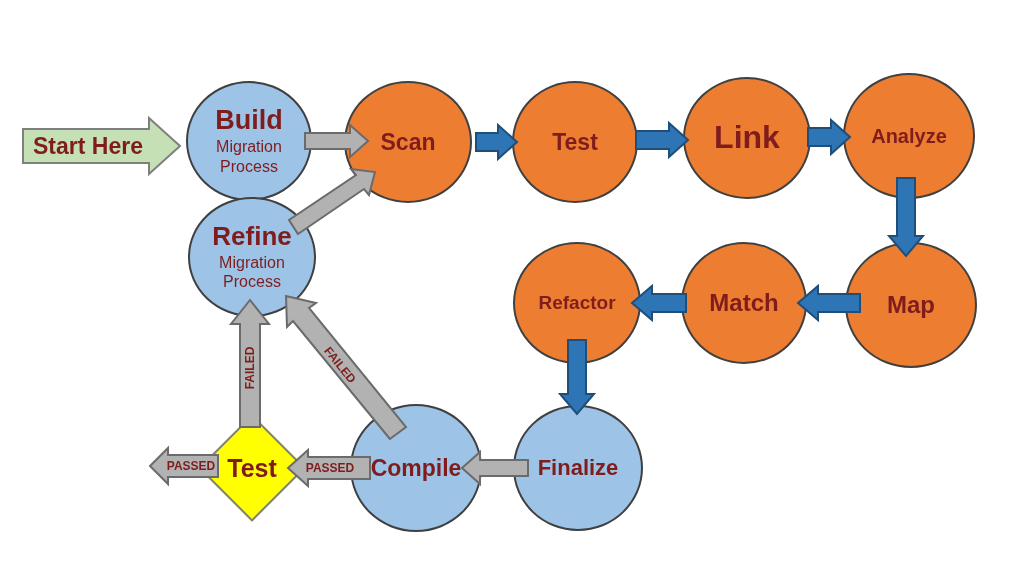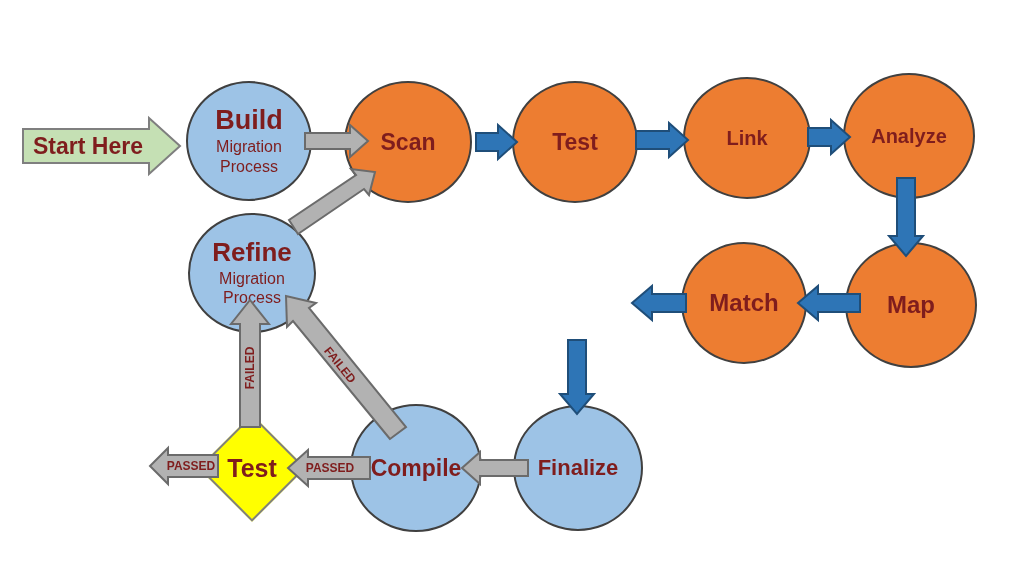--- a/index.html
+++ b/index.html
@@ -40,49 +40,52 @@
 </head>
 <body>
 
 <div id="canvas">
 
   <div class="node" style="left: 186px; top: 81px; width: 126px; height: 120px; background: rgb(157, 195, 230);">
     <div class="nl" style="font-size:27px;">Build</div>
     <div class="ns">Migration Process</div>
   </div>
 
-  <div class="node" style="left: 188px; top: 213px; width: 128px; height: 120px; z-index: 3; background: rgb(157, 195, 230); align-items: center;">
+  <div class="node" style="left: 188px; top: 197px; width: 128px; height: 120px; z-index: 3; background: rgb(157, 195, 230); align-items: center;">
     <div class="nl" style="font-size:26px;">Refine</div>
     <div class="ns">Migration Process</div>
   </div>
 
   <div class="node" style="left: 344px; top: 81px; width: 128px; height: 122px; background: rgb(237, 125, 49);">
     <div class="nl" style="font-size:23px;">Scan</div>
   </div>
 
   <div class="node" style="left: 512px; top: 81px; width: 126px; height: 122px; background: rgb(237, 125, 49);">
     <div class="nl" style="font-size:23px;">Test</div>
   </div>
 
   <div class="node" style="left: 683px; top: 77px; width: 128px; height: 122px; background: rgb(237, 125, 49);">
-    <div class="nl" style="font-size:20px;">Link</div>
+    <div class="nl" style="font-size:32px;">Link</div>
   </div>
 
   <div class="node" style="left: 843px; top: 73px; width: 132px; height: 126px; background: rgb(237, 125, 49);">
     <div class="nl" style="font-size:20px;">Analyze</div>
   </div>
 
   <div class="node" style="left: 681px; top: 242px; width: 126px; height: 122px; background: rgb(237, 125, 49);">
     <div class="nl" style="font-size:24px;">Match</div>
   </div>
 
   <div class="node" style="left: 845px; top: 242px; width: 132px; height: 126px; background: rgb(237, 125, 49);">
     <div class="nl" style="font-size:24px;">Map</div>
   </div>
 
+  <div class="node" style="left: 513px; top: 242px; width: 128px; height: 122px; background: rgb(237, 125, 49);">
+    <div class="nl" style="font-size:19px;">Refactor</div>
+  </div>
 
   <div class="node" style="left: 513px; top: 405px; width: 130px; height: 126px; background: rgb(157, 195, 230);">
     <div class="nl" style="font-size:22px;">Finalize</div>
   </div>
 
   <div class="node" style="left: 350px; top: 404px; width: 132px; height: 128px; background: rgb(157, 195, 230);">
     <div class="nl" style="font-size:23px;">Compile</div>
   </div>
 
   <div class="diamond" style="left: 214px; top: 430px; width: 76px; height: 76px; background: rgb(255, 255, 0);">

